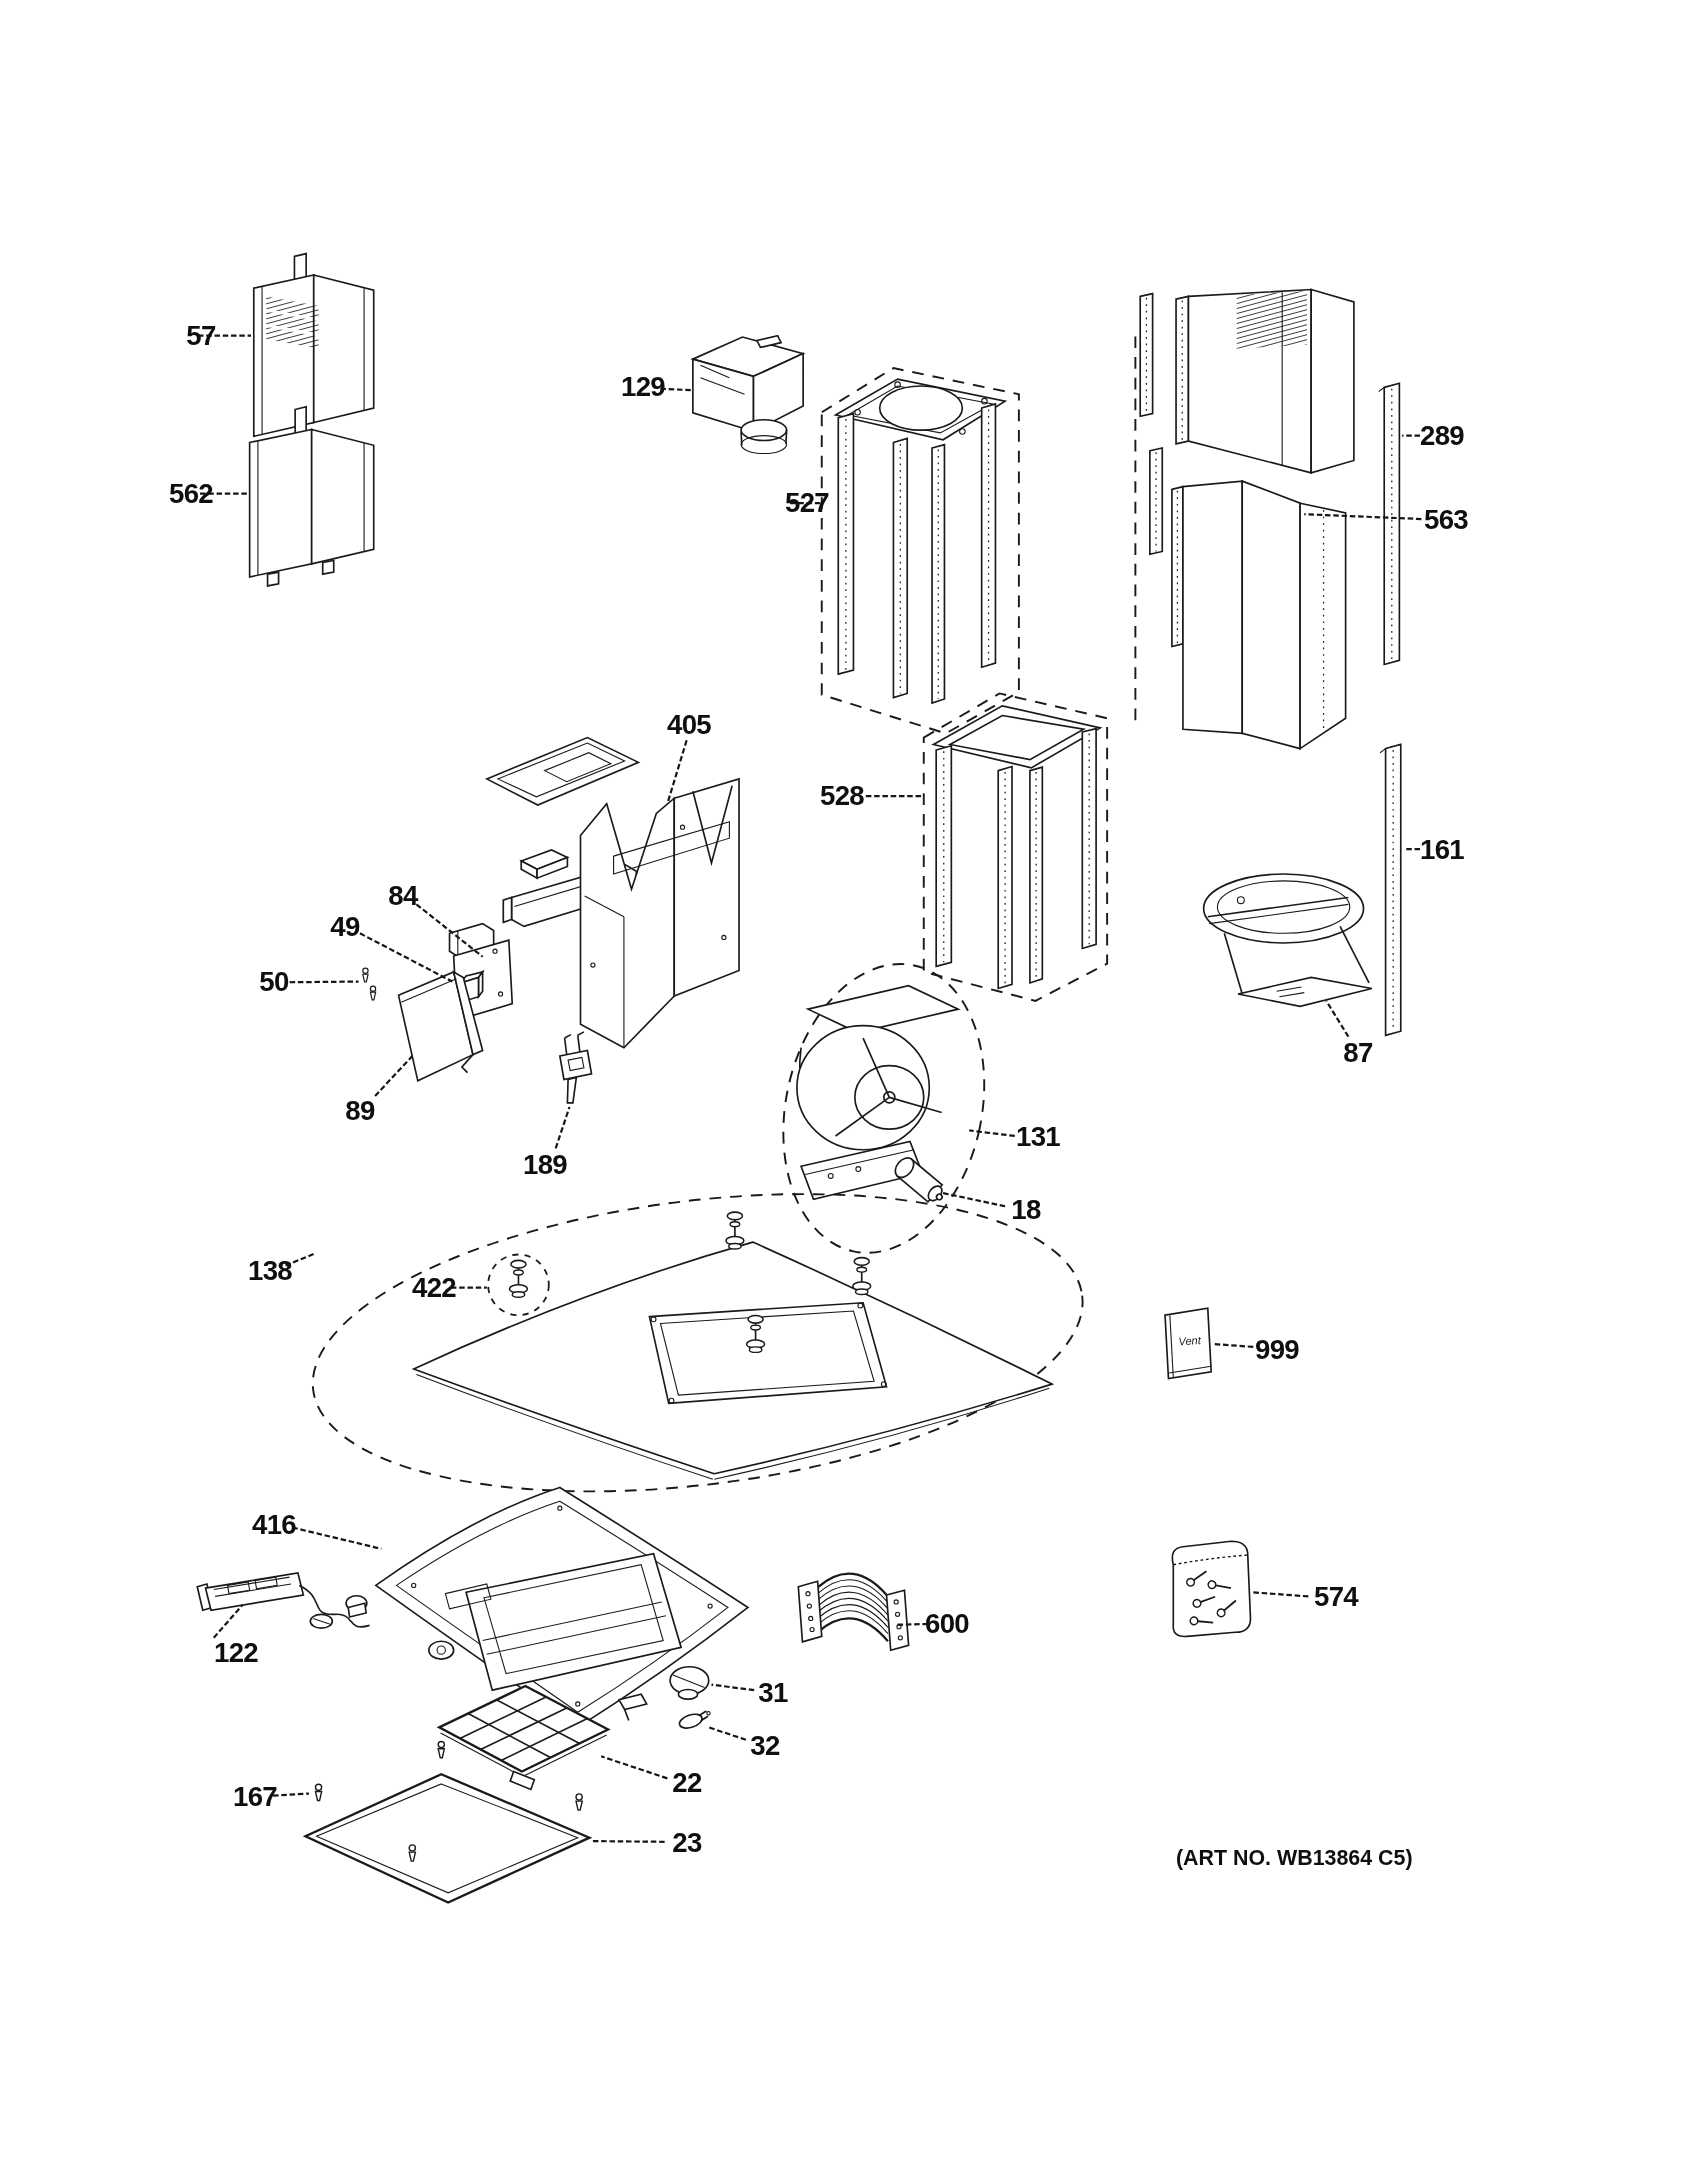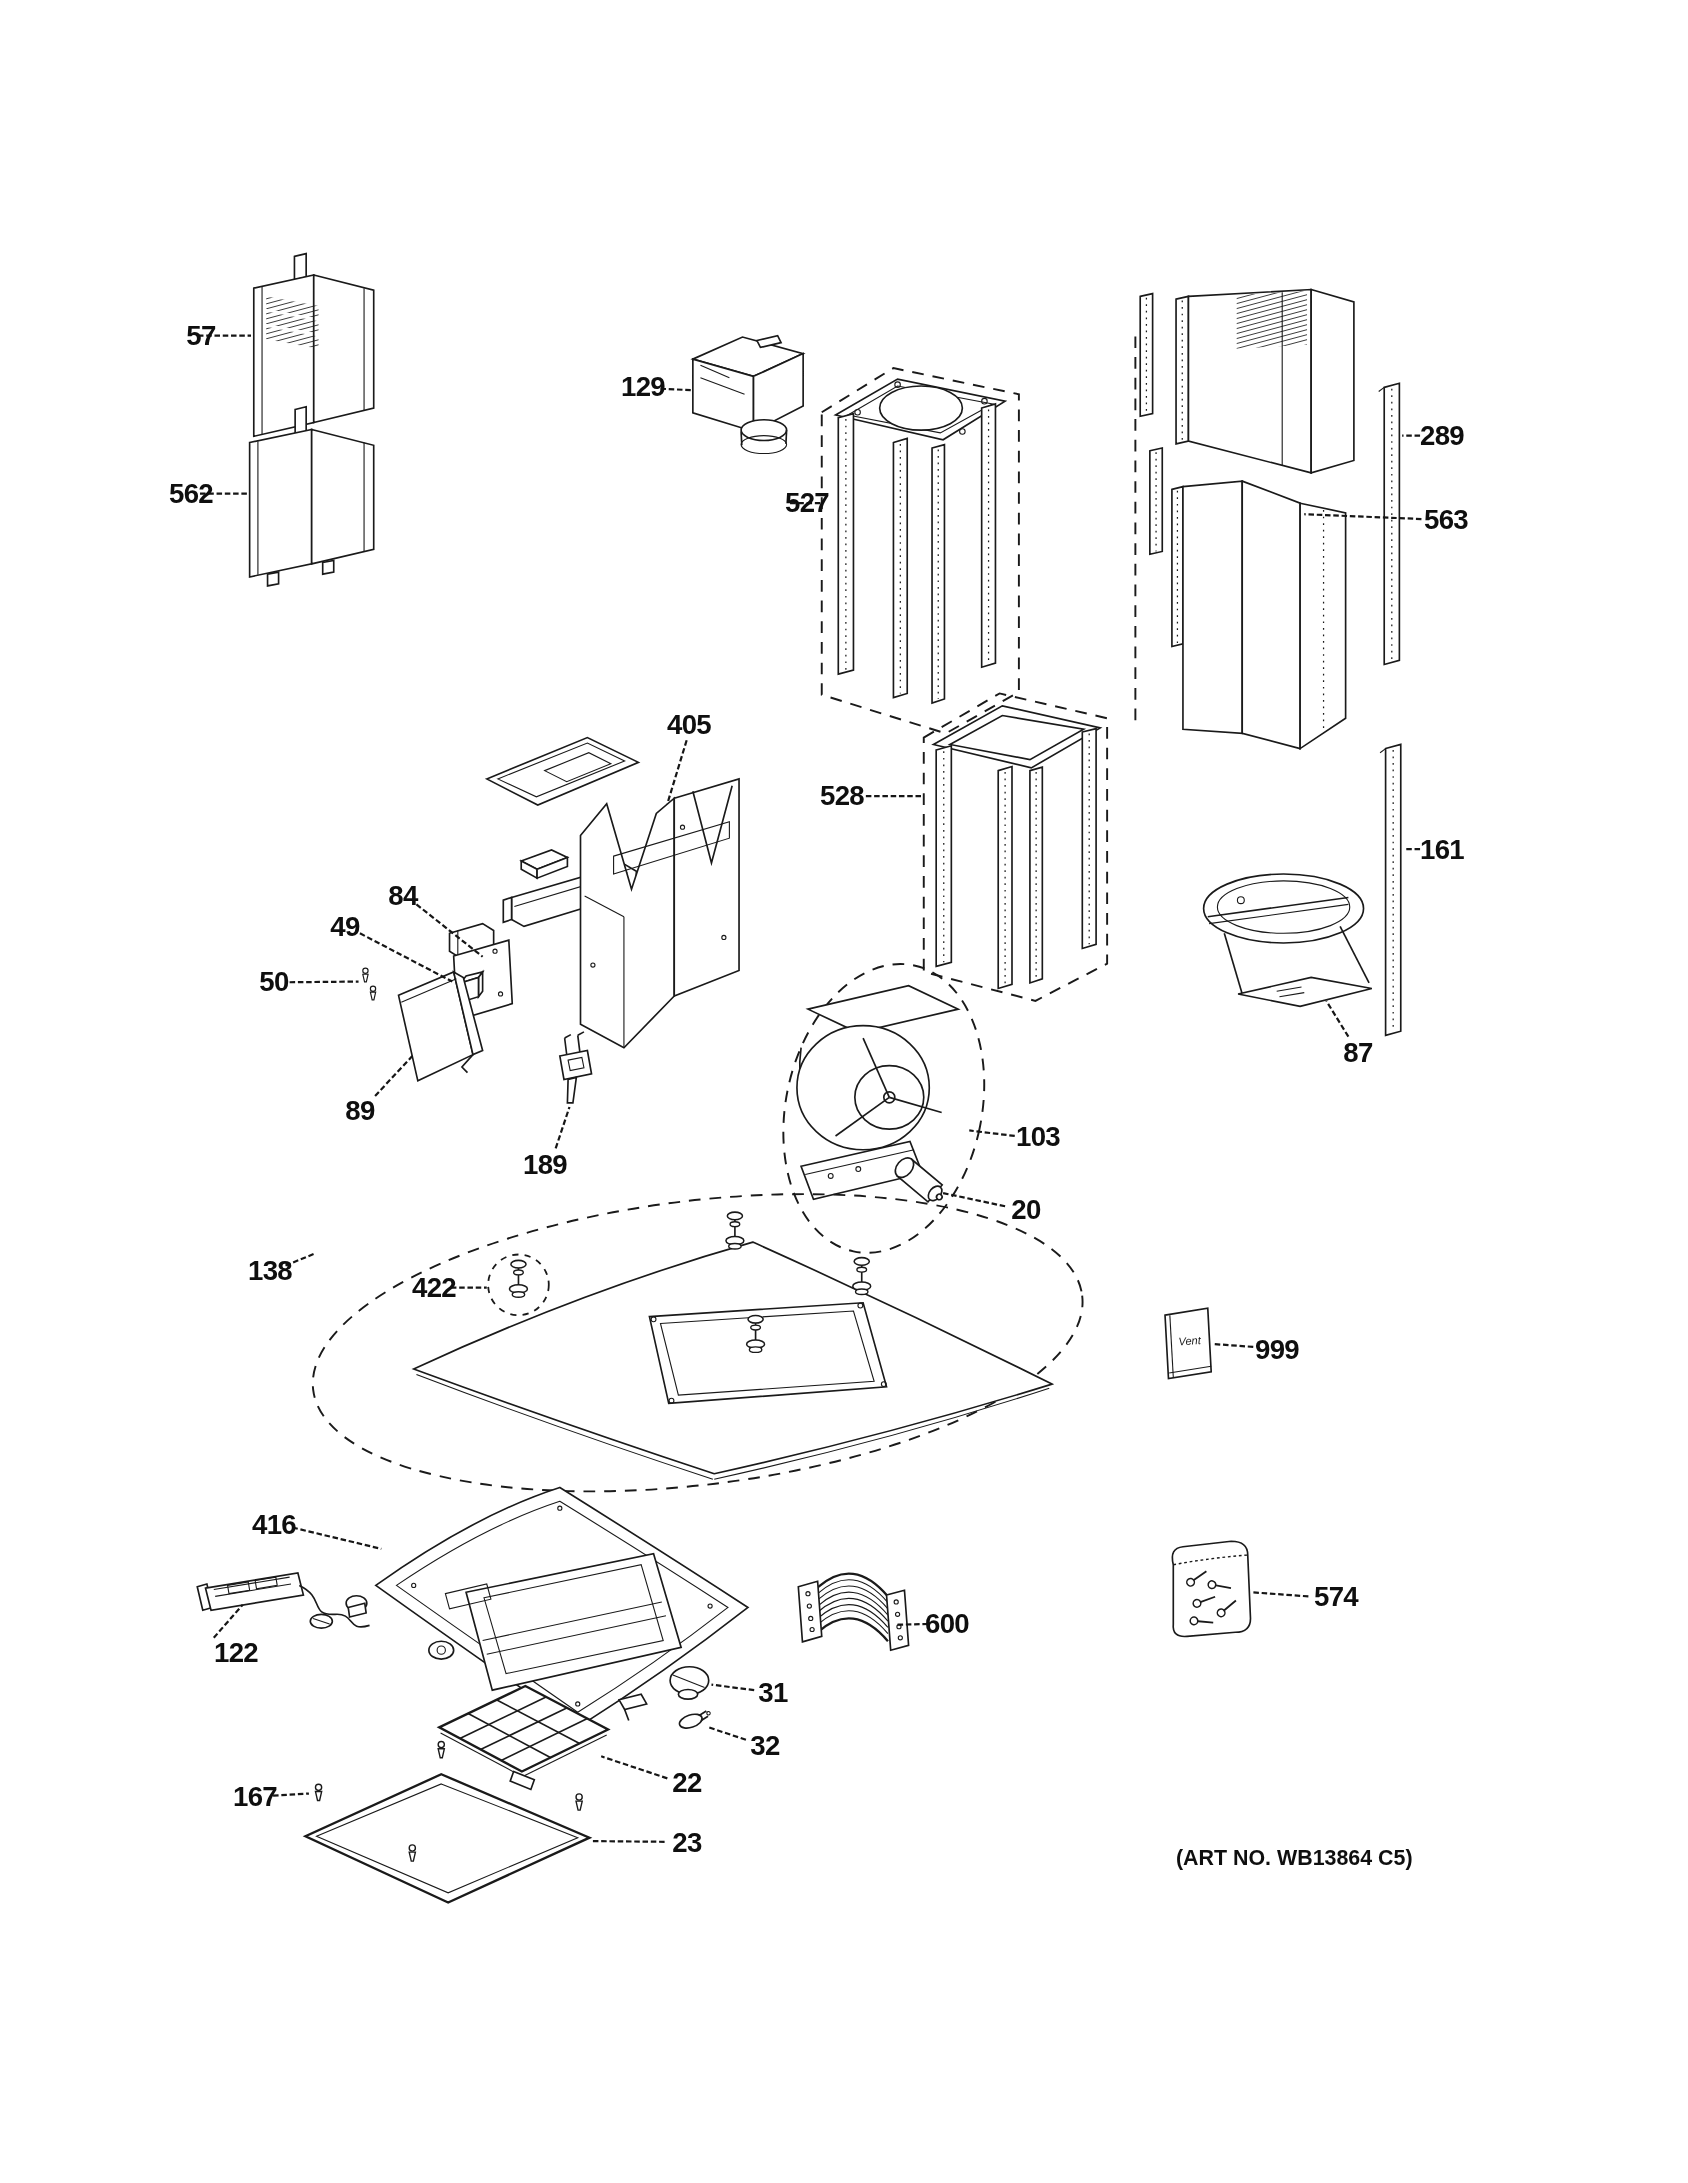--- a/index.html
+++ b/index.html
@@ -430,22 +430,22 @@
       <div class="callout" style="left: 842px; top: 796px;">528</div>
       <div class="callout" style="left: 1442px; top: 436px;">289</div>
       <div class="callout" style="left: 1446px; top: 520px;">563</div>
       <div class="callout" style="left: 1442px; top: 850px;">161</div>
       <div class="callout" style="left: 689px; top: 725px;">405</div>
       <div class="callout" style="left: 403px; top: 896px;">84</div>
       <div class="callout" style="left: 345px; top: 927px;">49</div>
       <div class="callout" style="left: 274px; top: 982px;">50</div>
       <div class="callout" style="left: 360px; top: 1111px;">89</div>
       <div class="callout" style="left: 545px; top: 1165px;">189</div>
-      <div class="callout" style="left: 1038px; top: 1137px;">103</div>
-      <div class="callout" style="left: 1026px; top: 1210px;">20</div>
+      <div class="callout" style="left: 1038px; top: 1137px;">131</div>
+      <div class="callout" style="left: 1026px; top: 1210px;">18</div>
       <div class="callout" style="left: 1358px; top: 1053px;">87</div>
       <div class="callout" style="left: 1277px; top: 1350px;">999</div>
       <div class="callout" style="left: 270px; top: 1271px;">138</div>
       <div class="callout" style="left: 434px; top: 1288px;">422</div>
       <div class="callout" style="left: 274px; top: 1525px;">416</div>
       <div class="callout" style="left: 203px; top: 1653px; margin-left: 33px;">122</div>
       <div class="callout" style="left: 947px; top: 1624px;">600</div>
       <div class="callout" style="left: 1336px; top: 1597px;">574</div>
       <div class="callout" style="left: 773px; top: 1693px;">31</div>
       <div class="callout" style="left: 765px; top: 1746px;">32</div>

